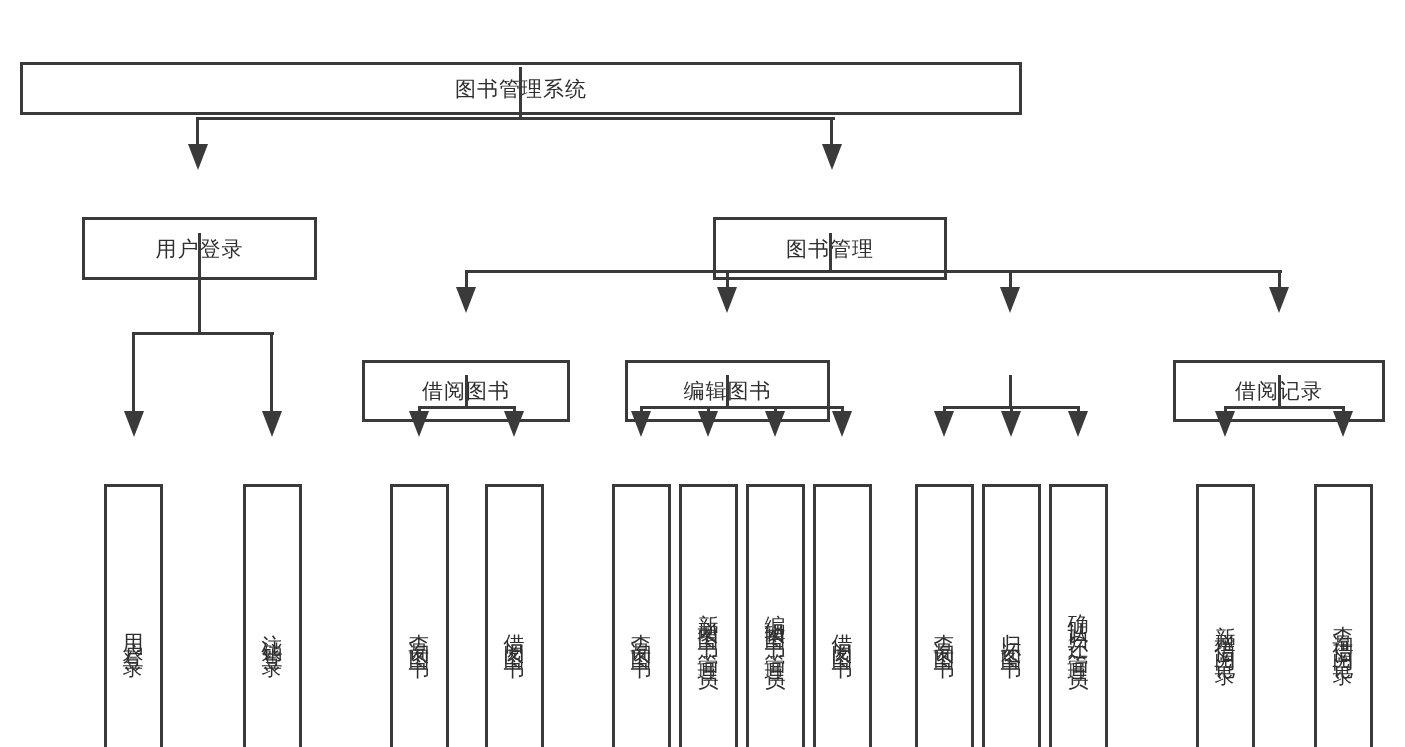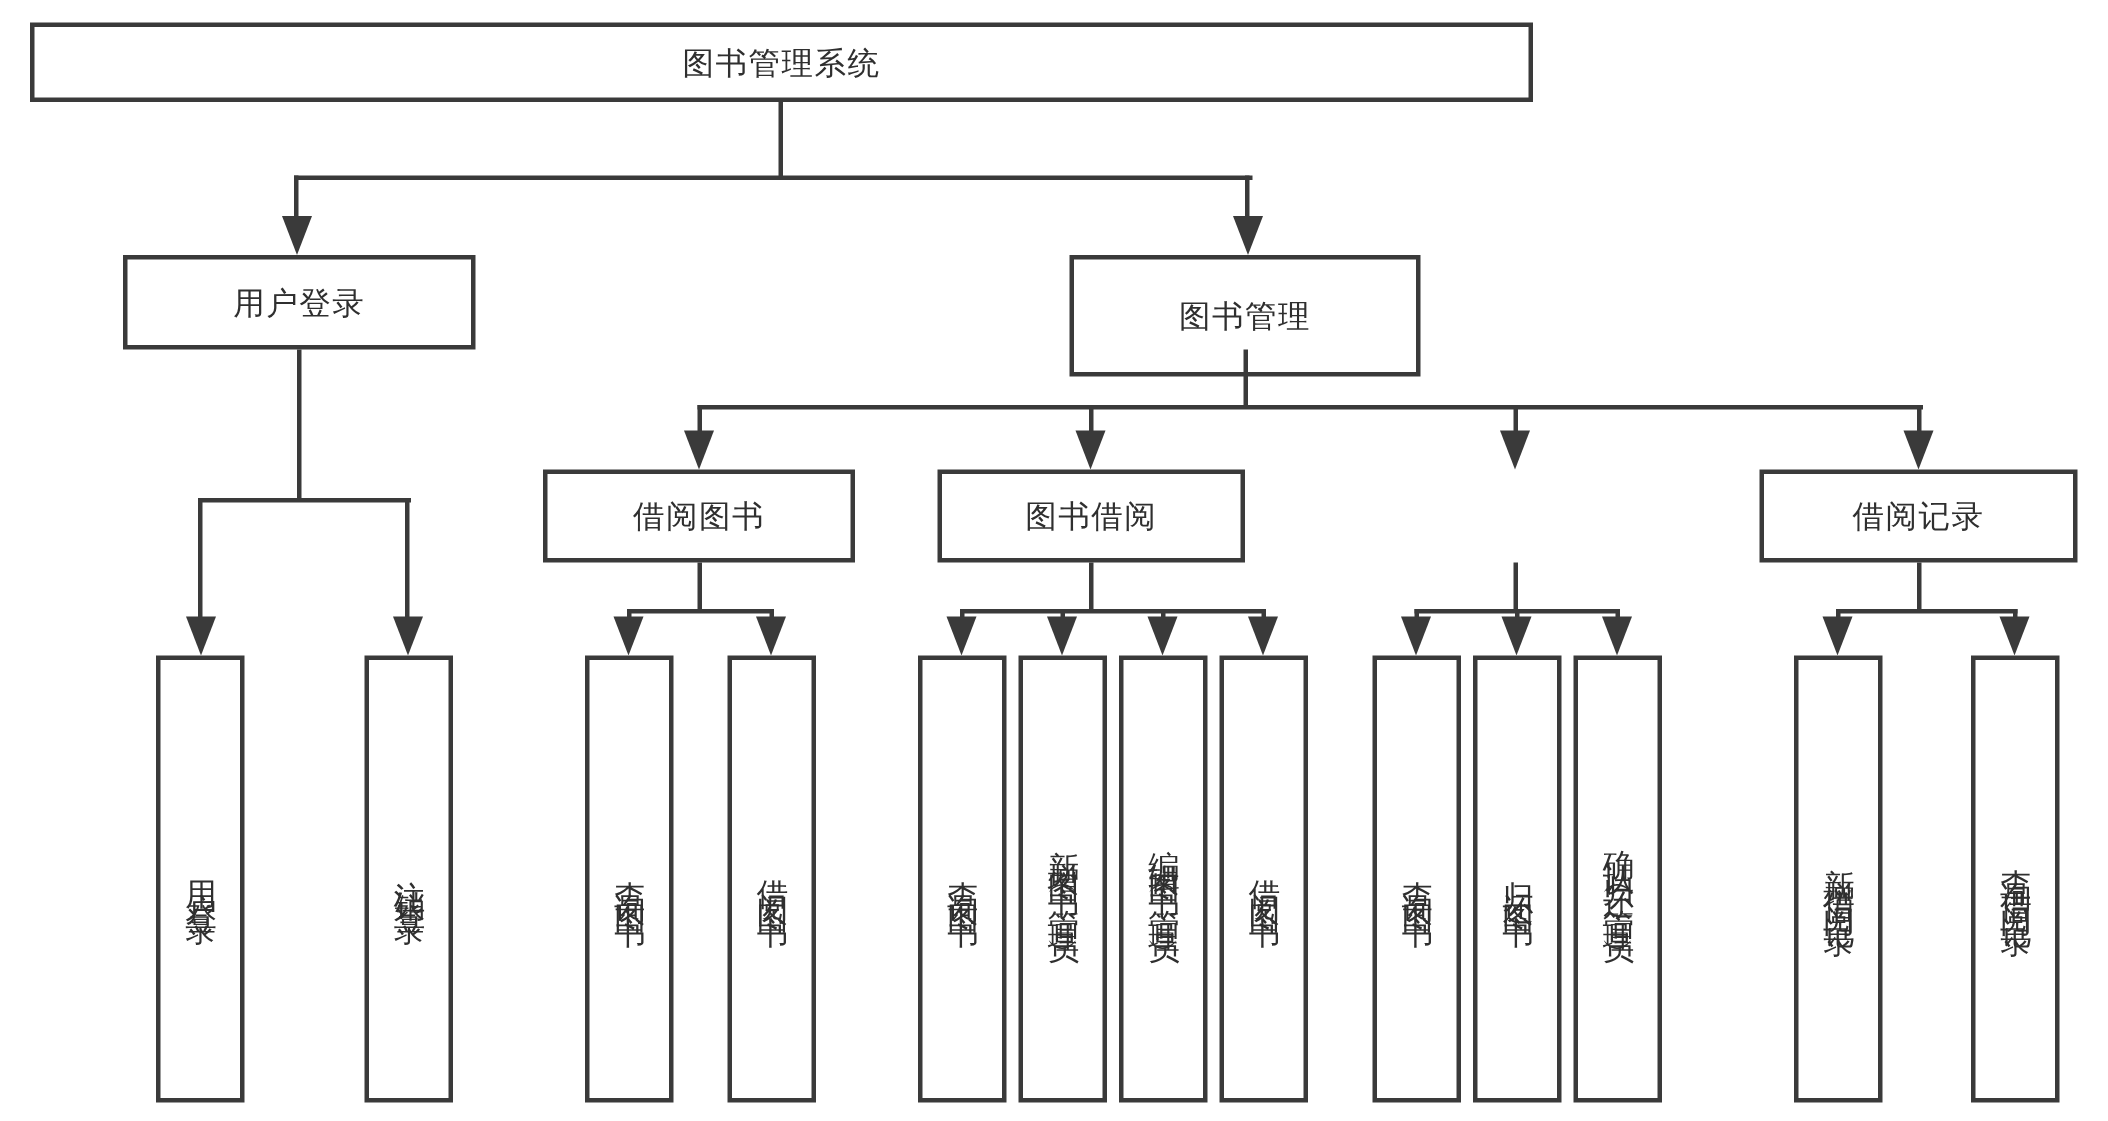--- a/index.html
+++ b/index.html
@@ -5,21 +5,21 @@
   :root{
     --line:#3a3a3a; --text:#2f2f2f; --watermark:#b5b5b5; --background:#ffffff;
   }
   html,body{margin:0;padding:0;background:var(--background);}
   .stage{
     position:relative; width:1405px; height:747px; background:var(--background);
     font-family:"Liberation Sans", sans-serif; overflow:hidden;
   }
   .node{
     position:absolute; box-sizing:border-box; border:3px solid var(--line);
-    background:#fff; display:flex; align-items:center; justify-content:center;
+    background:#fff; display:flex; align-items:center; justify-content:center;margin-top:47px;
   }
   .node .lbl{
     font-size:21px; color:var(--text); letter-spacing:1px; white-space:nowrap;
   }
   .vnode .lbl{
     writing-mode:vertical-rl; text-orientation:mixed;
     letter-spacing:8px; line-height:1; white-space:normal;
   }
   .vline{position:absolute; width:3px; background:var(--line);}
   .hline{position:absolute; height:3px; background:var(--line);}
@@ -46,21 +46,21 @@
   <div class="vline" style="left:519px;top:67px;height:51px;"></div>
   <div class="hline" style="left:196px;top:117px;width:639px;"></div>
   <div class="vline" style="left:196px;top:117px;height:29px;"></div>
   <div class="arrow" style="left:188px;top:144px;"></div>
   <div class="vline" style="left:830px;top:117px;height:29px;"></div>
   <div class="arrow" style="left:822px;top:144px;"></div>
 
   <div class="node" style="left:82px;top:170px;width:235px;height:63px;">
     <span class="lbl">用户登录</span>
   </div>
-  <div class="node" style="left:713px;top:170px;width:234px;height:81px;">
+  <div class="node" style="left:713px;top:170px;width:234px;height:63px;">
     <span class="lbl">图书管理</span>
   </div>
 
   <div class="vline" style="left:198px;top:233px;height:100px;"></div>
   <div class="hline" style="left:132px;top:332px;width:142px;"></div>
   <div class="vline" style="left:132px;top:332px;height:81px;"></div>
   <div class="arrow" style="left:124px;top:411px;"></div>
   <div class="vline" style="left:270px;top:332px;height:81px;"></div>
   <div class="arrow" style="left:262px;top:411px;"></div>
 
@@ -72,21 +72,21 @@
   <div class="arrow" style="left:717px;top:287px;"></div>
   <div class="vline" style="left:1009px;top:270px;height:19px;"></div>
   <div class="arrow" style="left:1000px;top:287px;"></div>
   <div class="vline" style="left:1278px;top:270px;height:19px;"></div>
   <div class="arrow" style="left:1269px;top:287px;"></div>
 
   <div class="node" style="left:362px;top:313px;width:208px;height:62px;">
     <span class="lbl">借阅图书</span>
   </div>
   <div class="node" style="left:625px;top:313px;width:205px;height:62px;">
-    <span class="lbl">图书借阅</span>
+    <span class="lbl">编辑图书</span>
   </div>
   <div class="node" style="left:1173px;top:313px;width:212px;height:62px;">
     <span class="lbl">借阅记录</span>
   </div>
 
   <div class="vline" style="left:465px;top:375px;height:32px;"></div>
   <div class="hline" style="left:418px;top:406px;width:98px;"></div>
   <div class="vline" style="left:418px;top:406px;height:7px;"></div>
   <div class="arrow" style="left:409px;top:411px;"></div>
   <div class="vline" style="left:513px;top:406px;height:7px;"></div>

